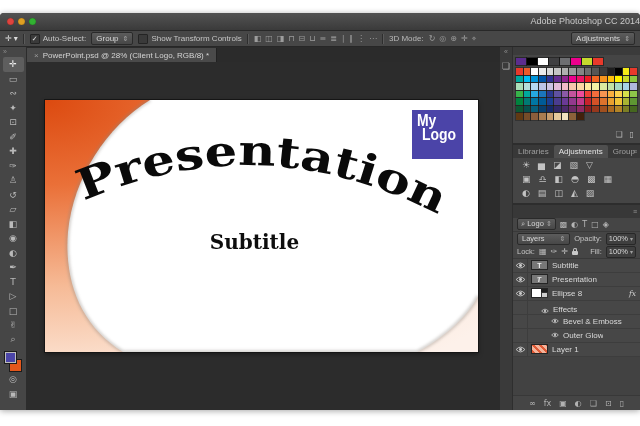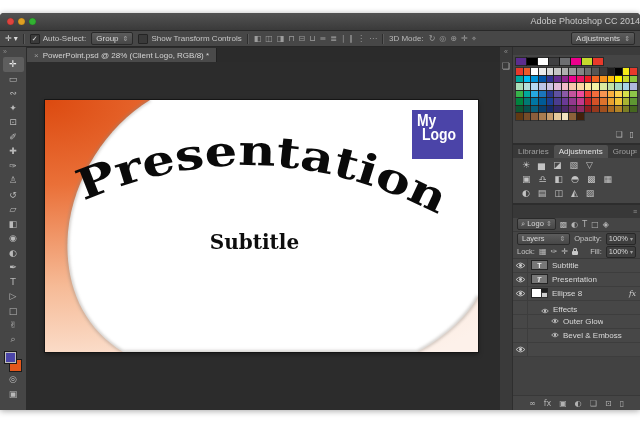--- a/index.html
+++ b/index.html
@@ -623,21 +623,21 @@
                     </svg>
                   </span>
                   <span class="layer-main ind2">
                     <span class="mini-eye">
                       <svg width="8" height="6" viewBox="0 0 12 8">
                         <path d="M1 4 Q6 -1.5 11 4 Q6 9.5 1 4 Z" fill="none" stroke="#c4c4c4" stroke-width="1.2"></path>
                         <circle cx="6" cy="4" r="1.7" fill="#c4c4c4"></circle>
                       </svg>
                     </span>
 
-                    <span class="layer-name">Outer Glow</span>
+                    <span class="layer-name">Bevel &amp; Emboss</span>
                   </span>
                   <span class="layer-right">
                     <span class="fxl"></span>
 
                   </span>
                 </div>
 
                 <div class="layer-row subrow">
                   <span class="eye-cell">
                     <svg width="11" height="7" viewBox="0 0 12 8">
@@ -646,34 +646,41 @@
                     </svg>
                   </span>
                   <span class="layer-main ind2">
                     <span class="mini-eye">
                       <svg width="8" height="6" viewBox="0 0 12 8">
                         <path d="M1 4 Q6 -1.5 11 4 Q6 9.5 1 4 Z" fill="none" stroke="#c4c4c4" stroke-width="1.2"></path>
                         <circle cx="6" cy="4" r="1.7" fill="#c4c4c4"></circle>
                       </svg>
                     </span>
 
-                    <span class="layer-name">Bevel &amp; Emboss</span>
+                    <span class="layer-name">Outer Glow</span>
                   </span>
                   <span class="layer-right">
                     <span class="fxl"></span>
 
                   </span>
                 </div>
 
                 <div class="layer-row">
                   <span class="eye-cell">
                     <svg width="11" height="7" viewBox="0 0 12 8">
                       <path d="M1 4 Q6 -1.5 11 4 Q6 9.5 1 4 Z" fill="none" stroke="#cfcfcf" stroke-width="1"></path>
                       <circle cx="6" cy="4" r="1.7" fill="#cfcfcf"></circle>
                     </svg>
+                  </span>
+                  <span class="layer-main ind0">
+
+                    <span class="thumb t-orange">
+                      <span class="tin"></span>
+                    </span>
+                    <span class="layer-name">Layer 1</span>
                   </span>
                   <span class="layer-right">
                     <span class="fxl"></span>
 
                   </span>
                 </div>
 
               </div>
             <div class="lp-bottom">
 

